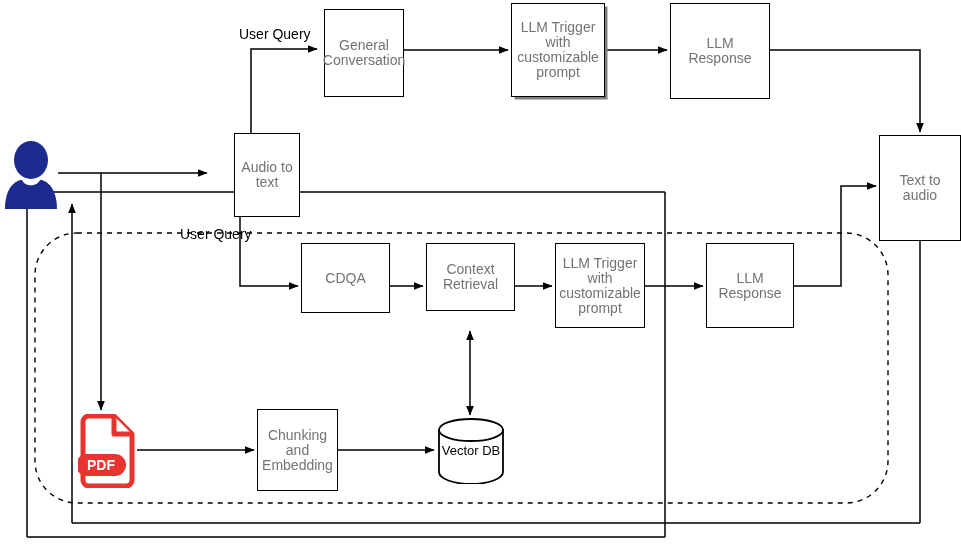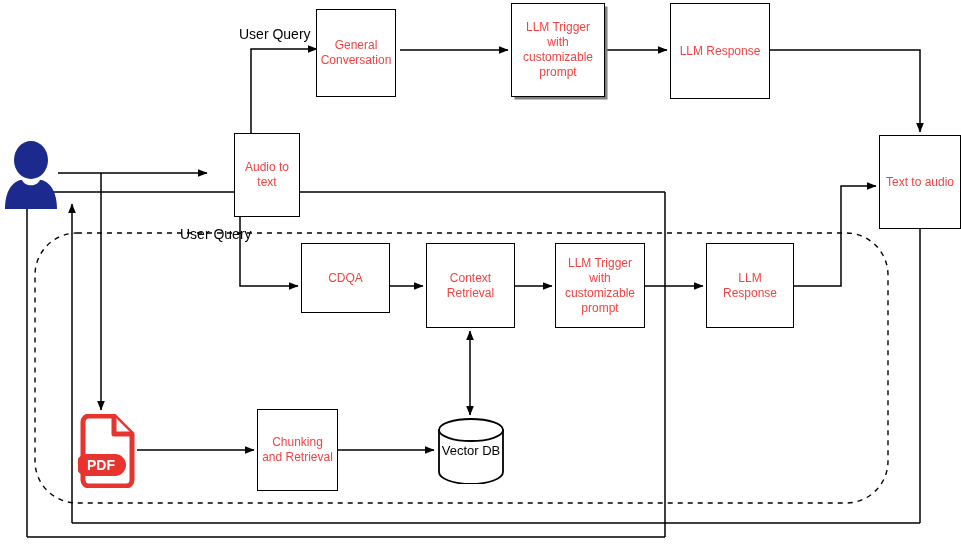--- a/index.html
+++ b/index.html
@@ -25,23 +25,23 @@
   }
   .node {
     position: absolute;
     box-sizing: border-box;
     border: 1.6px solid #000000;
     background: #ffffff;
     display: flex;
     align-items: center;
     justify-content: center;
     text-align: center;
-    font-size: 12px;
+    font-size: 14px;
     line-height: 15px;
-    color: #ef4444;
+    color: #737373;
     padding: 1px 4px;
   }
   .node.shadowed {
     box-shadow: 3px 3px 0 -0.5px #808080;
   }
   .free-label {
     position: absolute;
     font-size: 14px;
     line-height: 15px;
     color: #000000;
@@ -145,53 +145,53 @@
       <path d="M2,12 L2,54 A32,12 0 0 0 66,54 L66,12 Z" fill="#ffffff" stroke="#000000" stroke-width="1.8"></path>
       <ellipse cx="34" cy="12" rx="32" ry="11" fill="#ffffff" stroke="#000000" stroke-width="1.8"></ellipse>
     </svg>
   </div>
   <div class="cyl-label" style="left:437px; top:443px; width:68px;">Vector DB</div>
 
   <div class="node" style="left:210px; top:133px; width:66px; height:84px;margin-left:24px;">
     <span>Audio to text</span>
   </div>
 
-  <div class="node" style="left:316px; top:9px; width:80px; height:88px;">
+  <div class="node" style="left:324px; top:9px; width:80px; height:88px;">
     <span>General Conversation</span>
   </div>
 
   <div class="node shadowed" style="left:511px; top:3px; width:94px; height:94px; justify-content:flex-start;">
     <span style="width:100%;">LLM Trigger with customizable prompt</span>
   </div>
 
   <div class="node" style="left:670px; top:3px; width:100px; height:96px;">
     <span>LLM Response</span>
   </div>
 
-  <div class="node" style="left:879px; top:135px; width:82px; height:94px;">
+  <div class="node" style="left:879px; top:135px; width:82px; height:106px;">
     <span>Text to audio</span>
   </div>
 
   <div class="node" style="left:301px; top:243px; width:89px; height:70px;">
     <span>CDQA</span>
   </div>
 
-  <div class="node" style="left:426px; top:243px; width:89px; height:85px;">
+  <div class="node" style="left:426px; top:243px; width:89px; height:68px;">
     <span>Context Retrieval</span>
   </div>
 
   <div class="node" style="left:555px; top:243px; width:90px; height:85px;">
     <span>LLM Trigger with customizable prompt</span>
   </div>
 
   <div class="node" style="left:706px; top:243px; width:88px; height:85px;">
     <span>LLM Response</span>
   </div>
 
   <div class="node" style="left:257px; top:409px; width:81px; height:82px;">
-    <span>Chunking and Retrieval</span>
+    <span>Chunking and Embedding</span>
   </div>
 
   <div class="free-label" style="left:239px; top:27px;">User Query</div>
 
   <div class="free-label" style="left:180px; top:227px;">User Query</div>
 
 </div>
 
 </body></html>

